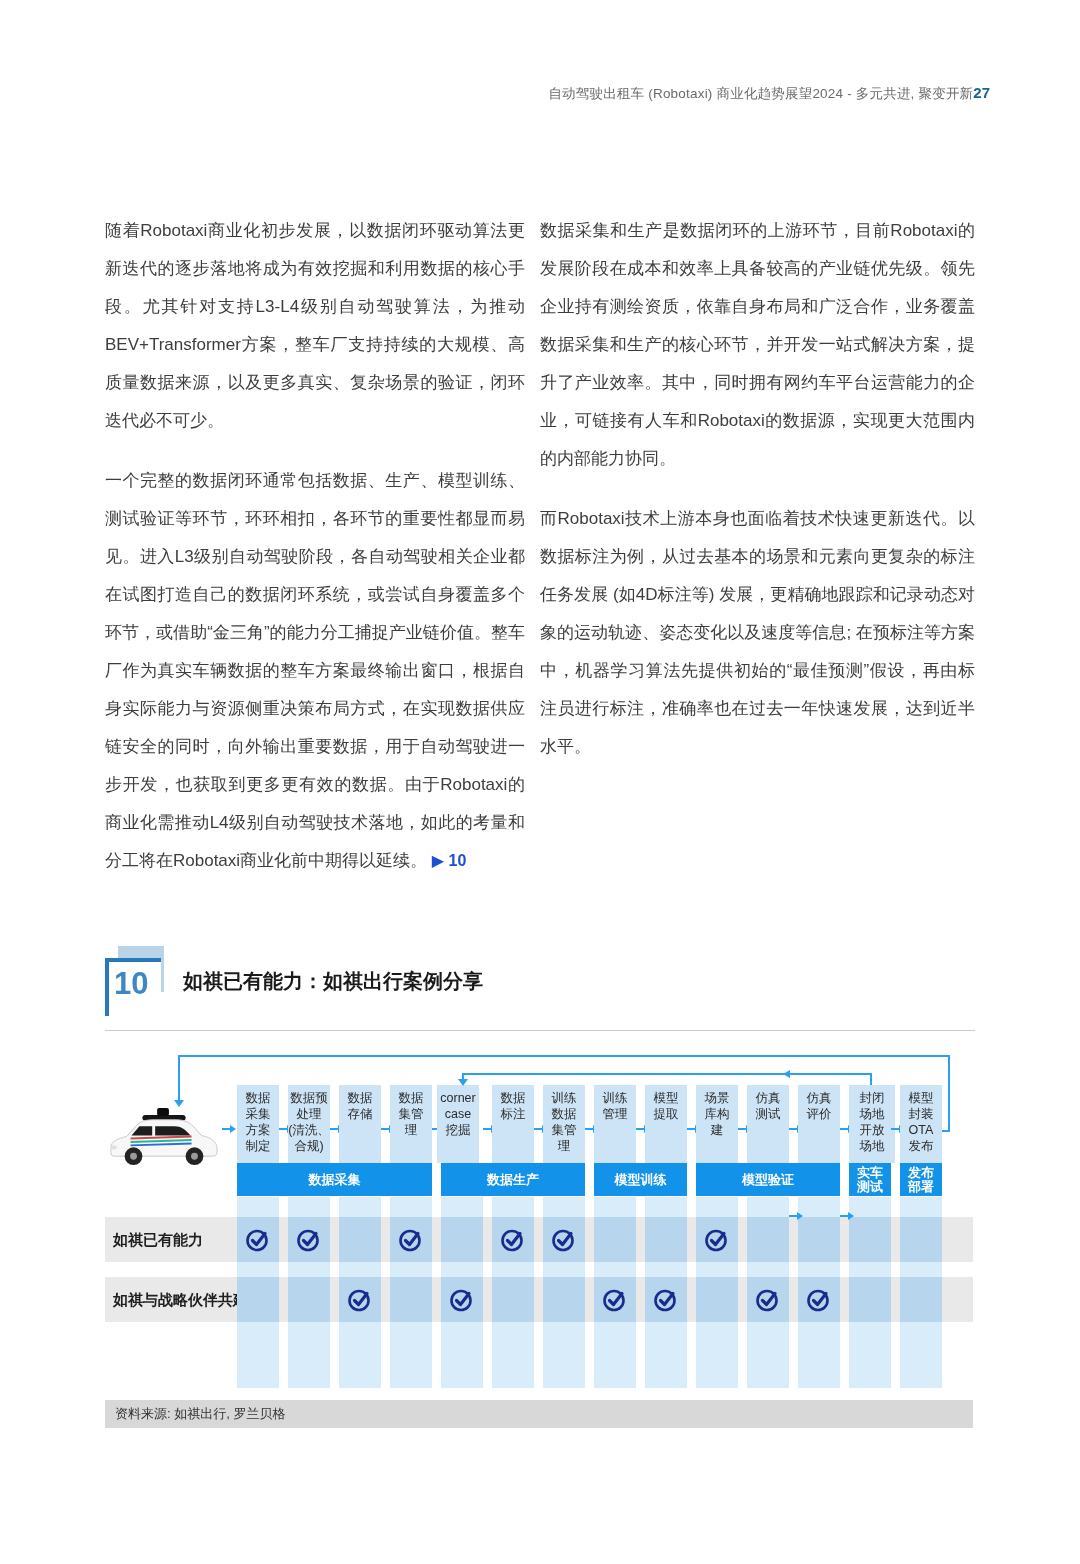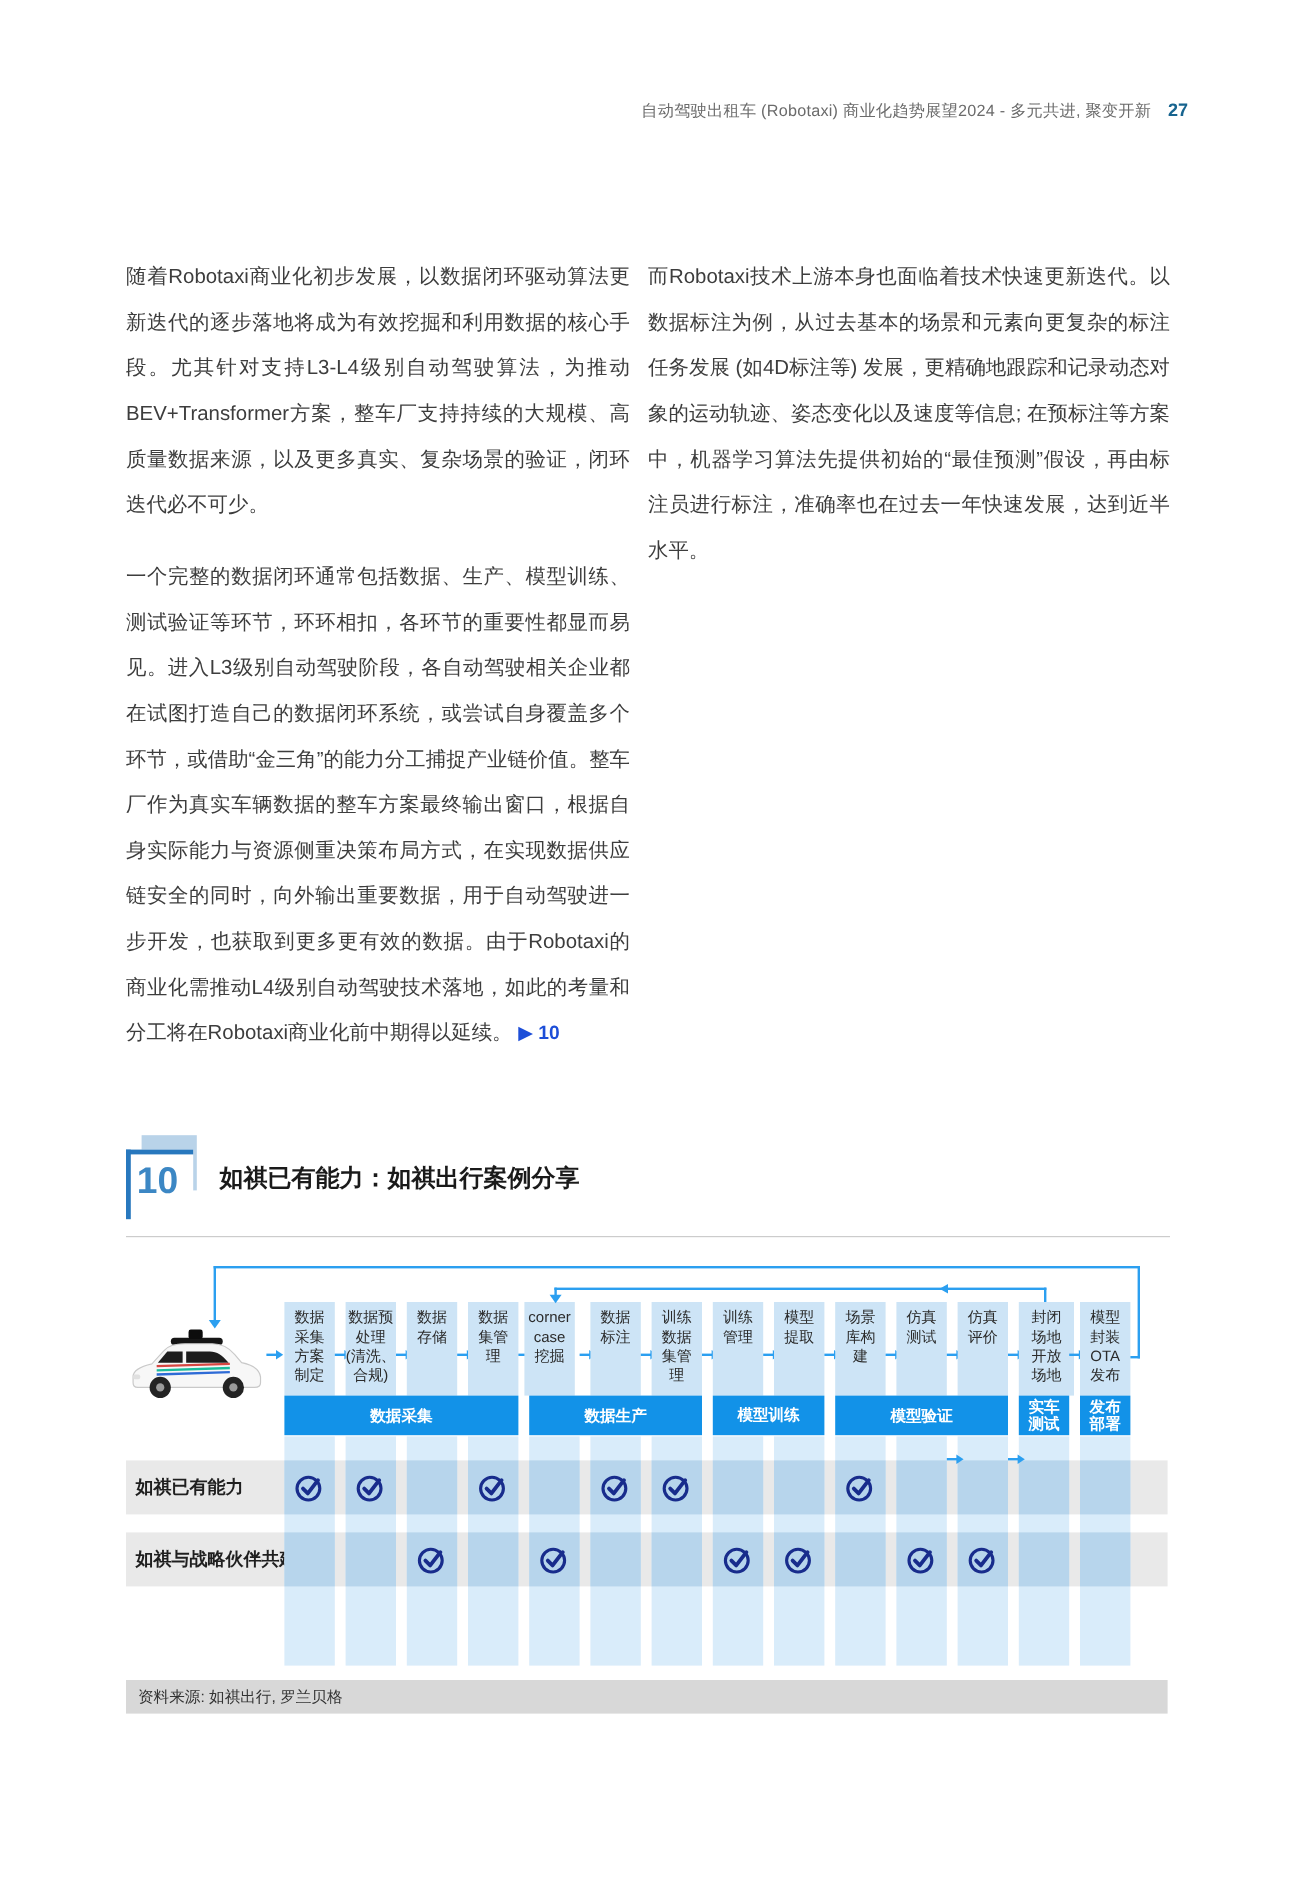--- a/index.html
+++ b/index.html
@@ -1,21 +1,21 @@
 <!DOCTYPE html>
 <html><head>
 <meta charset="utf-8">
 <style>
   html,body{margin:0;padding:0;}
   body{width:1080px;height:1564px;position:relative;background:#ffffff;
        font-family:"Liberation Sans","DejaVu Sans",sans-serif;color:#3d3d3d;}
   .abs{position:absolute;}
 
   
-  .page-header{left:105px;top:84px;width:885px;display:flex;justify-content:flex-end;align-items:baseline;gap:14px;}
+  .page-header{left:105px;top:84px;width:885px;display:flex;justify-content:flex-end;align-items:baseline;}
   .page-header .htitle{font-size:13.5px;color:#6b6b6b;letter-spacing:.2px;}
   .page-header .hpage{font-size:15px;font-weight:bold;color:#17648f;}
 
   
   .col-left{left:105px;top:212px;width:420px;}
   .col-right{left:540px;top:212px;width:435px;}
   .sec-heading{font-size:20px;font-weight:bold;color:#1f78b8;margin:0 0 24px 0;line-height:28px;}
   .para{font-size:17px;line-height:38px;text-align:justify;margin:0 0 22px 0;}
   .fig-ref{color:#1d4ed8;font-weight:bold;font-size:16px;}
 
@@ -61,20 +61,21 @@
   <span class="htitle">自动驾驶出租车 (Robotaxi) 商业化趋势展望2024 - 多元共进, 聚变开新</span>
   <span class="hpage">27</span>
 </div>
 
 <div class="abs col-left">
   <p class="para">随着Robotaxi商业化初步发展，以数据闭环驱动算法更新迭代的逐步落地将成为有效挖掘和利用数据的核心手段。尤其针对支持L3-L4级别自动驾驶算法，为推动BEV+Transformer方案，整车厂支持持续的大规模、高质量数据来源，以及更多真实、复杂场景的验证，闭环迭代必不可少。</p>
   <p class="para"><span>一个完整的数据闭环通常包括数据、生产、模型训练、测试验证等环节，环环相扣，各环节的重要性都显而易见。进入L3级别自动驾驶阶段，各自动驾驶相关企业都在试图打造自己的数据闭环系统，或尝试自身覆盖多个环节，或借助“金三角”的能力分工捕捉产业链价值。整车厂作为真实车辆数据的整车方案最终输出窗口，根据自身实际能力与资源侧重决策布局方式，在实现数据供应链安全的同时，向外输出重要数据，用于自动驾驶进一步开发，也获取到更多更有效的数据。由于Robotaxi的商业化需推动L4级别自动驾驶技术落地，如此的考量和分工将在Robotaxi商业化前中期得以延续。</span> <span class="fig-ref">▶ 10</span></p>
 </div>
 
 <div class="abs col-right">
+  <p class="para">数据采集和生产是数据闭环的上游环节，目前Robotaxi的发展阶段在成本和效率上具备较高的产业链优先级。领先企业持有测绘资质，依靠自身布局和广泛合作，业务覆盖数据采集和生产的核心环节，并开发一站式解决方案，提升了产业效率。其中，同时拥有网约车平台运营能力的企业，可链接有人车和Robotaxi的数据源，实现更大范围内的内部能力协同。</p>
   <p class="para">而Robotaxi技术上游本身也面临着技术快速更新迭代。以数据标注为例，从过去基本的场景和元素向更复杂的标注任务发展 (如4D标注等) 发展，更精确地跟踪和记录动态对象的运动轨迹、姿态变化以及速度等信息; 在预标注等方案中，机器学习算法先提供初始的“最佳预测”假设，再由标注员进行标注，准确率也在过去一年快速发展，达到近半水平。</p>
 </div>
 
 <div class="abs fig-head">
   <div class="badge">
     <div class="shadow"></div>
     <div class="box"></div>
     <div class="num">10</div>
   </div>
   <div class="fig-title">如祺已有能力：如祺出行案例分享</div>
@@ -270,21 +271,21 @@
         <span class="col-label">模型
 封装
 OTA
 发布</span>
       </div>
       <div class="col-low" style="left: 795px; width: 42px;"></div>
       <div class="col-row" style="left: 795px; top: 177px; width: 42px;"></div>
       <div class="col-row" style="left: 795px; top: 237px; width: 42px;"></div>
       <div class="group-band" style="left: 132px; width: 195px;">数据采集</div>
       <div class="group-band" style="left: 336px; width: 144px;">数据生产</div>
-      <div class="group-band" style="left: 489px; width: 93px; font-family: Liberation Mono, monospace;">模型训练</div>
+      <div class="group-band" style="left: 489px; width: 93px;">模型训练</div>
       <div class="group-band" style="left: 591px; width: 144px;">模型验证</div>
       <div class="group-band" style="left: 744px; width: 42px;">实车
 测试</div>
       <div class="group-band" style="left: 795px; width: 42px;">发布
 部署</div>
     </div>
 
   <div class="car">
     <svg viewBox="0 0 120 65" width="118" height="64">
       <rect x="38" y="9" width="44" height="6" rx="3" fill="#161616"></rect>

